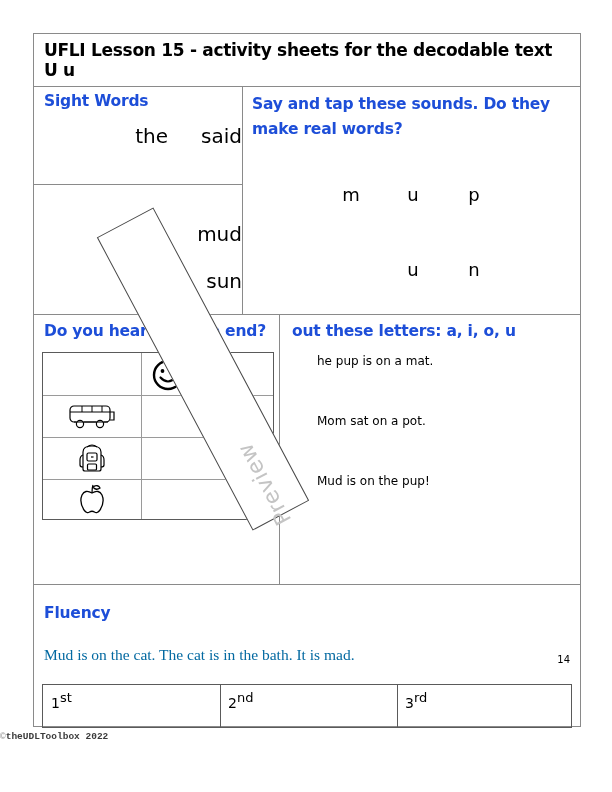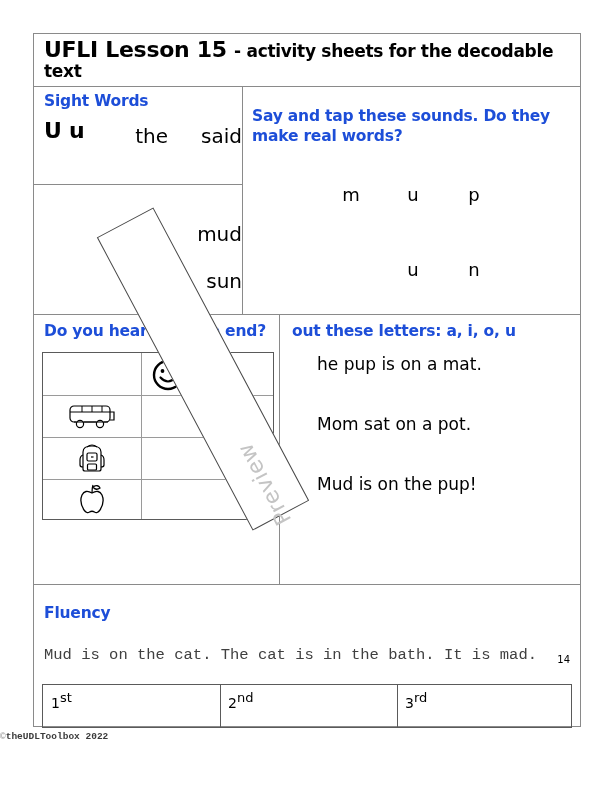--- a/index.html
+++ b/index.html
@@ -50,27 +50,26 @@
     color: #1d4ed8;
   }
   .hdr-title {
     font-weight: 700;
     font-size: 17px;
     line-height: 20px;
     letter-spacing: -0.3px;
     color: #000;
   }
   .hdr-title .lead {
-    font-size: 22px;
-    margin-top: 40px;
+    font-size: 17px;
   }
   .body-txt {
-    font-family: Liberation Mono, monospace;
+    font-family: Liberation Serif, serif;
     font-size: 16px;
-    color: #404040;
+    color: #0369a1;
   }
   .word {
     font-family: "DejaVu Sans", sans-serif;
     font-size: 20px;
     color: #000;
   }
 
   
   #title-block {
     position: absolute;
@@ -87,22 +86,22 @@
   .panel-label { position: absolute; left: 10px; top: 6px; }
 
   .word-row { position: absolute; width: 100%; text-align: right; }
 
   
   #sounds-panel {
     position: absolute; left: 208px; top: 52px;
     width: 340px; height: 228px;
   }
   #sounds-prompt {
-    position: absolute; left: 10px; top: 20px; width: 310px;
-    line-height: 20px;
+    position: absolute; left: 10px; top: 6px; width: 310px;
+    line-height: 25px;
   }
   .dot-col { position: absolute; width: 40px; text-align: center; }
   .dot-letter {
     font-family: "DejaVu Sans", sans-serif;
     font-size: 18px;
     color: #000;
     display: block;
     line-height: 18px;
   }
   .dot {
@@ -154,21 +153,21 @@
     background: #000;
     transform: skewX(-14deg);
     margin: 0 7px;
   }
 
   
   .sentence {
     position: absolute;
     left: 283px;
     font-family: "DejaVu Sans", sans-serif;
-    font-size: 17px;
+    font-size: 12px;
     color: #000;
     white-space: nowrap;
   }
 
   
   #fluency-section { position: absolute; left: 0; top: 550px; width: 100%; height: 144px; }
   #fluency-label { position: absolute; left: 10px; top: 20px; }
   #fluency-text  { position: absolute; left: 10px; top: 62px; font-size: 15.5px; }
   #fluency-count {
     position: absolute; right: 10px; top: 70px;

